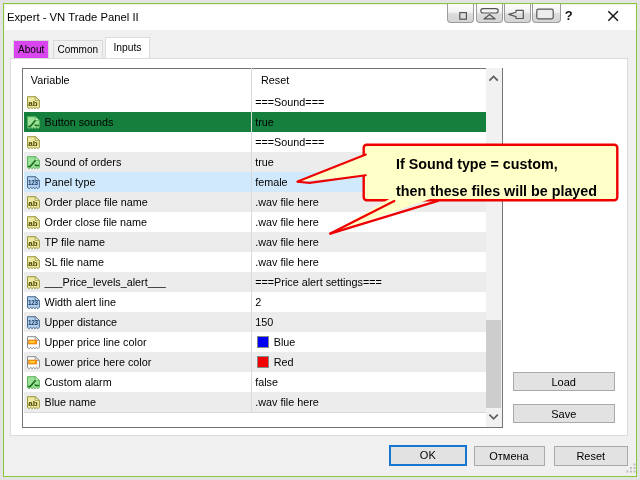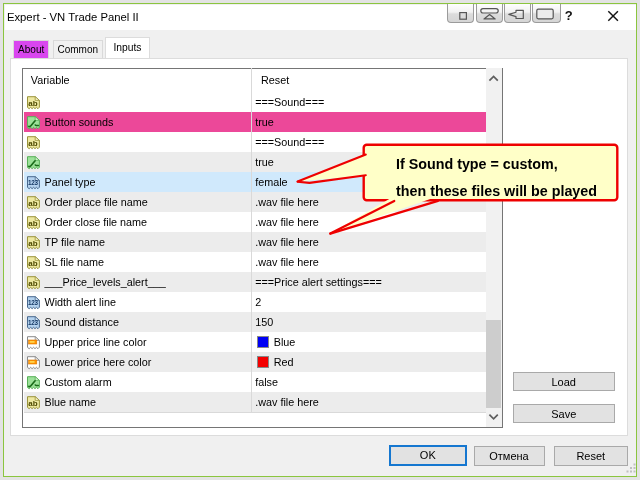--- a/index.html
+++ b/index.html
@@ -41,21 +41,21 @@
 
 <div style="position:absolute;left:23.7px;top:92px;width:462px;height:20px;background:#ffffff">
     <svg width="15" height="15" viewBox="0 0 15 15" style="position:absolute;left:2.3px;top:2.5px">
       <path d="M1.5,1.7 L9.2,1.7 L13.4,5.4 L13.4,12.2 L11.9,13.7 L10.45,12.3 L9,13.7 L7.55,12.3 L6.1,13.7 L4.65,12.3 L3.2,13.7 L1.5,12.4 Z" fill="#eee8a0" stroke="#9a943a" stroke-width="1"></path>
       <path d="M9.2,1.7 L9.2,5.4 L13.4,5.4 Z" fill="#f8f4cc" stroke="#9a943a" stroke-width="0.8"></path>
       <text x="2.2" y="10.8" font-family="Liberation Sans" font-size="8" font-weight="bold" fill="#4d4800">ab</text>
     </svg>
     <div style="position:absolute;left:231.5px;top:0;height:20px;line-height:20px;font-size:10.8px;color:#000">===Sound===</div>
   </div>
 <div style="position:absolute;left:23.7px;top:111.6px;width:462px;height:1px;background:#d9d9d9"></div>
-<div style="position:absolute;left:23.7px;top:112px;width:462px;height:20px;background:#ec4899">
+<div style="position:absolute;left:23.7px;top:112px;width:462px;height:20px;background:#15803d">
     <svg width="15" height="15" viewBox="0 0 15 15" style="position:absolute;left:2.3px;top:2.5px">
       <path d="M1.5,1.7 L9.2,1.7 L13.4,5.4 L13.4,12.2 L11.9,13.7 L10.45,12.3 L9,13.7 L7.55,12.3 L6.1,13.7 L4.65,12.3 L3.2,13.7 L1.5,12.4 Z" fill="#9de29a" stroke="#57b057" stroke-width="1"></path>
       <path d="M9.2,1.7 L9.2,5.4 L13.4,5.4 Z" fill="#d8f4d2" stroke="#57b057" stroke-width="0.8"></path>
       <path d="M2.9,11.4 C3.6,11.7 4.4,11.3 4.9,10.7 L9.1,5.8" fill="none" stroke="#1a6b1a" stroke-width="1.7" stroke-linecap="round"></path>
       <path d="M9.3,10 C9.6,10.4 10,10.5 10.5,10.5 L12.3,10.5" fill="none" stroke="#1a6b1a" stroke-width="1.6" stroke-linecap="round"></path>
     </svg>
     <div style="position:absolute;left:20.8px;top:0;width:205px;height:20px;line-height:20px;font-size:10.8px;color:#000">Button sounds</div>
     <div style="position:absolute;left:231.5px;top:0;height:20px;line-height:20px;font-size:10.8px;color:#000">true</div>
   </div>
 <div style="position:absolute;left:23.7px;top:131.6px;width:462px;height:1px;background:#d9d9d9"></div>
@@ -68,20 +68,21 @@
     <div style="position:absolute;left:231.5px;top:0;height:20px;line-height:20px;font-size:10.8px;color:#000">===Sound===</div>
   </div>
 <div style="position:absolute;left:23.7px;top:151.6px;width:462px;height:1px;background:#d9d9d9"></div>
 <div style="position:absolute;left:23.7px;top:152px;width:462px;height:20px;background:#ececec">
     <svg width="15" height="15" viewBox="0 0 15 15" style="position:absolute;left:2.3px;top:2.5px">
       <path d="M1.5,1.7 L9.2,1.7 L13.4,5.4 L13.4,12.2 L11.9,13.7 L10.45,12.3 L9,13.7 L7.55,12.3 L6.1,13.7 L4.65,12.3 L3.2,13.7 L1.5,12.4 Z" fill="#9de29a" stroke="#57b057" stroke-width="1"></path>
       <path d="M9.2,1.7 L9.2,5.4 L13.4,5.4 Z" fill="#d8f4d2" stroke="#57b057" stroke-width="0.8"></path>
       <path d="M2.9,11.4 C3.6,11.7 4.4,11.3 4.9,10.7 L9.1,5.8" fill="none" stroke="#1a6b1a" stroke-width="1.7" stroke-linecap="round"></path>
       <path d="M9.3,10 C9.6,10.4 10,10.5 10.5,10.5 L12.3,10.5" fill="none" stroke="#1a6b1a" stroke-width="1.6" stroke-linecap="round"></path>
     </svg>
+    <div style="position:absolute;left:20.8px;top:0;width:205px;height:20px;line-height:20px;font-size:10.8px;color:#000">Sound of orders</div>
     <div style="position:absolute;left:231.5px;top:0;height:20px;line-height:20px;font-size:10.8px;color:#000">true</div>
   </div>
 <div style="position:absolute;left:23.7px;top:171.6px;width:462px;height:1px;background:#d9d9d9"></div>
 <div style="position:absolute;left:23.7px;top:172px;width:462px;height:20px;background:#d0e9fc">
     <svg width="15" height="15" viewBox="0 0 15 15" style="position:absolute;left:2.3px;top:2.5px">
       <path d="M1.5,1.7 L9.2,1.7 L13.4,5.4 L13.4,12.2 L11.9,13.7 L10.45,12.3 L9,13.7 L7.55,12.3 L6.1,13.7 L4.65,12.3 L3.2,13.7 L1.5,12.4 Z" fill="#b4d2ee" stroke="#48688e" stroke-width="1"></path>
       <path d="M9.2,1.7 L9.2,5.4 L13.4,5.4 Z" fill="#dcebf8" stroke="#48688e" stroke-width="0.8"></path>
       <text x="2" y="10.3" font-family="Liberation Sans" font-size="6.3" font-weight="bold" fill="#173a66" letter-spacing="-0.2">123</text>
     </svg>
     <div style="position:absolute;left:20.8px;top:0;width:205px;height:20px;line-height:20px;font-size:10.8px;color:#000">Panel type</div>
@@ -147,21 +148,21 @@
     <div style="position:absolute;left:20.8px;top:0;width:205px;height:20px;line-height:20px;font-size:10.8px;color:#000">Width alert line</div>
     <div style="position:absolute;left:231.5px;top:0;height:20px;line-height:20px;font-size:10.8px;color:#000">2</div>
   </div>
 <div style="position:absolute;left:23.7px;top:311.6px;width:462px;height:1px;background:#d9d9d9"></div>
 <div style="position:absolute;left:23.7px;top:312px;width:462px;height:20px;background:#ececec">
     <svg width="15" height="15" viewBox="0 0 15 15" style="position:absolute;left:2.3px;top:2.5px">
       <path d="M1.5,1.7 L9.2,1.7 L13.4,5.4 L13.4,12.2 L11.9,13.7 L10.45,12.3 L9,13.7 L7.55,12.3 L6.1,13.7 L4.65,12.3 L3.2,13.7 L1.5,12.4 Z" fill="#b4d2ee" stroke="#48688e" stroke-width="1"></path>
       <path d="M9.2,1.7 L9.2,5.4 L13.4,5.4 Z" fill="#dcebf8" stroke="#48688e" stroke-width="0.8"></path>
       <text x="2" y="10.3" font-family="Liberation Sans" font-size="6.3" font-weight="bold" fill="#173a66" letter-spacing="-0.2">123</text>
     </svg>
-    <div style="position:absolute;left:20.8px;top:0;width:205px;height:20px;line-height:20px;font-size:10.8px;color:#000">Sound distance</div>
+    <div style="position:absolute;left:20.8px;top:0;width:205px;height:20px;line-height:20px;font-size:10.8px;color:#000">Upper distance</div>
     <div style="position:absolute;left:231.5px;top:0;height:20px;line-height:20px;font-size:10.8px;color:#000">150</div>
   </div>
 <div style="position:absolute;left:23.7px;top:331.6px;width:462px;height:1px;background:#d9d9d9"></div>
 <div style="position:absolute;left:23.7px;top:332px;width:462px;height:20px;background:#ffffff">
     <svg width="15" height="15" viewBox="0 0 15 15" style="position:absolute;left:2.3px;top:2.5px">
       <path d="M1.5,1.7 L9.2,1.7 L13.4,5.4 L13.4,12.2 L11.9,13.7 L10.45,12.3 L9,13.7 L7.55,12.3 L6.1,13.7 L4.65,12.3 L3.2,13.7 L1.5,12.4 Z" fill="#ffffff" stroke="#8a8a8a" stroke-width="1"></path>
       <path d="M9.2,1.7 L9.2,5.4 L13.4,5.4 Z" fill="#f4f4f4" stroke="#8a8a8a" stroke-width="0.8"></path>
       <rect x="2.6" y="5" width="8.2" height="4" fill="#ff9400" stroke="#e07800" stroke-width="0.6"></rect>
       <rect x="3.6" y="6" width="5" height="1.8" fill="#ffd34d"></rect>
     </svg>

